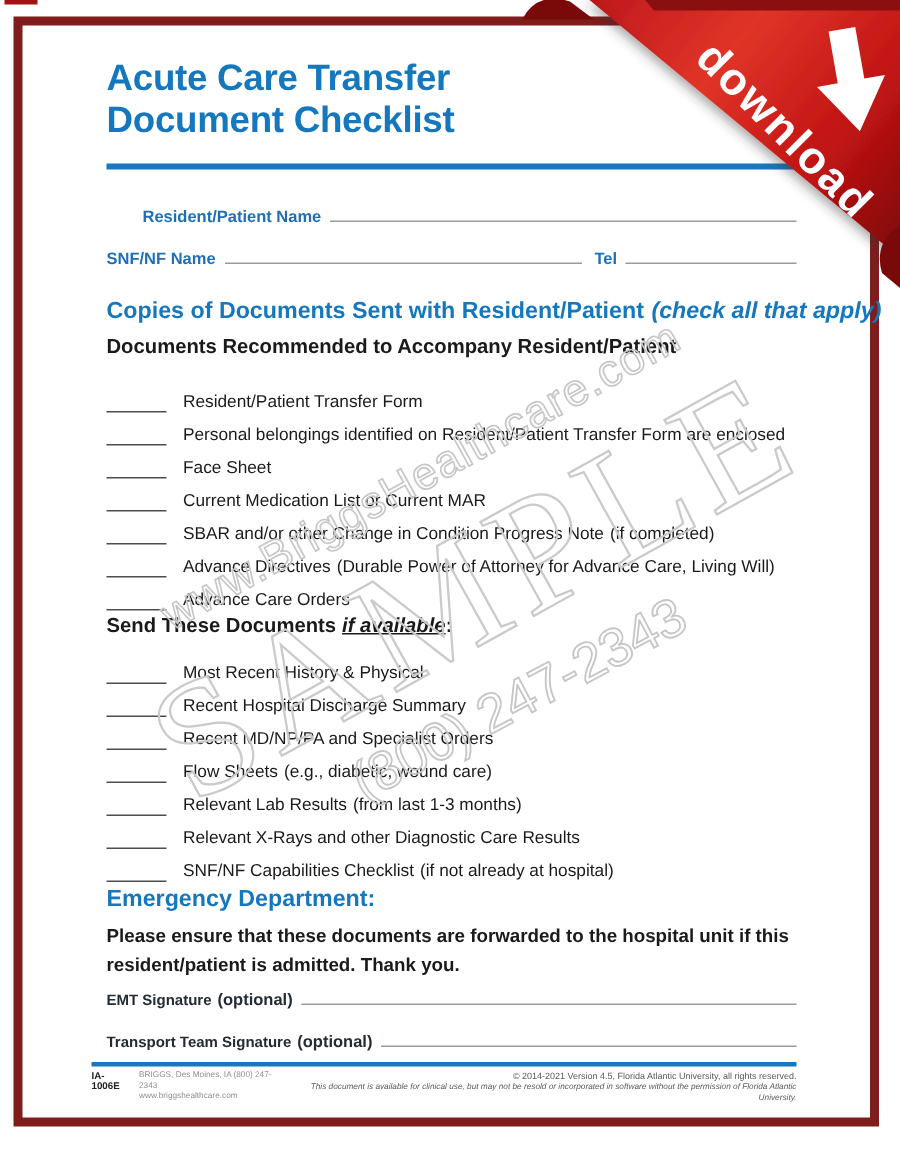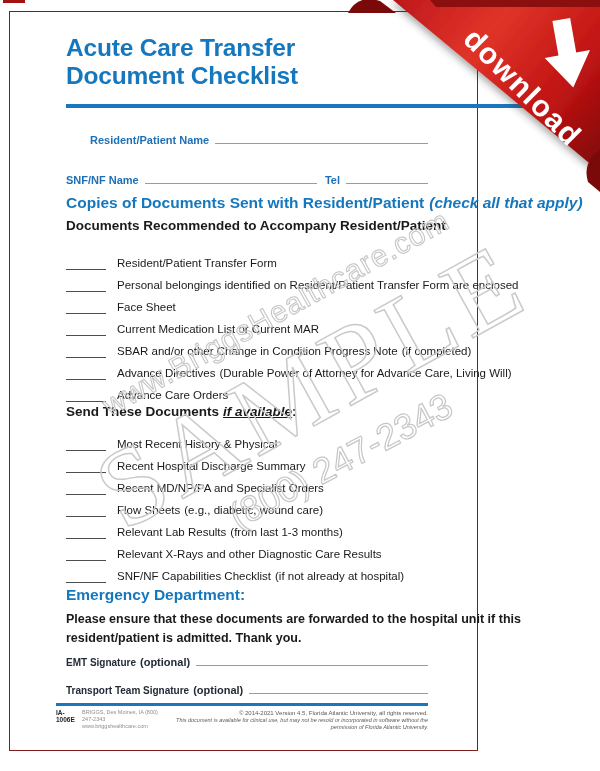--- a/index.html
+++ b/index.html
@@ -1,18 +1,18 @@
 <!DOCTYPE html>
 <html><head>
 <meta charset="utf-8">
 <style>
   html,body{margin:0;padding:0;background:#ffffff;width:600px;height:771px;overflow:hidden;
     font-family:"Liberation Sans","DejaVu Sans",sans-serif;}
-  .page{position:absolute;left:9px;top:11px;width:469px;height:740px;background:#fff;
-    border:1px solid #7f1d1d;box-sizing:border-box;}
+  .page{position:absolute;left:9px;top:11px;width:577px;height:740px;background:#fff;
+    border:6px solid #7f1d1d;box-sizing:border-box;}
   
   .title{position:absolute;left:56px;top:22px;font-size:24.5px;font-weight:bold;color:#1578be;
     line-height:28px;letter-spacing:-0.2px;}
   .title-rule{position:absolute;left:56px;width:472px;top:92px;height:4px;background:#1b77bd;}
   
   .frow{position:absolute;left:56px;right:49px;display:flex;align-items:baseline;}
   .flabel{font-size:11px;font-weight:bold;color:#1f6fb4;white-space:nowrap;}
   .fline{border-bottom:1.2px solid #9b9b9b;height:2px;margin-left:6px;}
   .grow21{flex:2.1;} .grow1{flex:1;}
   .sig-label{font-size:10px;font-weight:bold;color:#232b36;white-space:nowrap;text-align:center;}
@@ -62,21 +62,21 @@
 
     <div class="title"><span>Acute Care Transfer</span><br>
       <span>Document Checklist</span></div>
     <div class="title-rule"></div>
 
     <div class="frow" style="top:122px;padding-left:24px;">
       <span class="flabel">Resident/Patient Name</span>
       <span class="fline grow1"></span>
     </div>
 
-    <div class="frow" style="top:162px;">
+    <div class="frow" style="top:150px;">
       <span class="flabel">SNF/NF Name</span>
       <span class="fline grow21"></span>
       <span class="flabel" style="margin-left:8px;">Tel</span>
       <span class="fline grow1"></span>
     </div>
 
     <div class="sec-blue" style="top:182px;">
       <span>Copies of Documents Sent with Resident/Patient</span><span class="note">(check all that apply)</span>
     </div>
 

